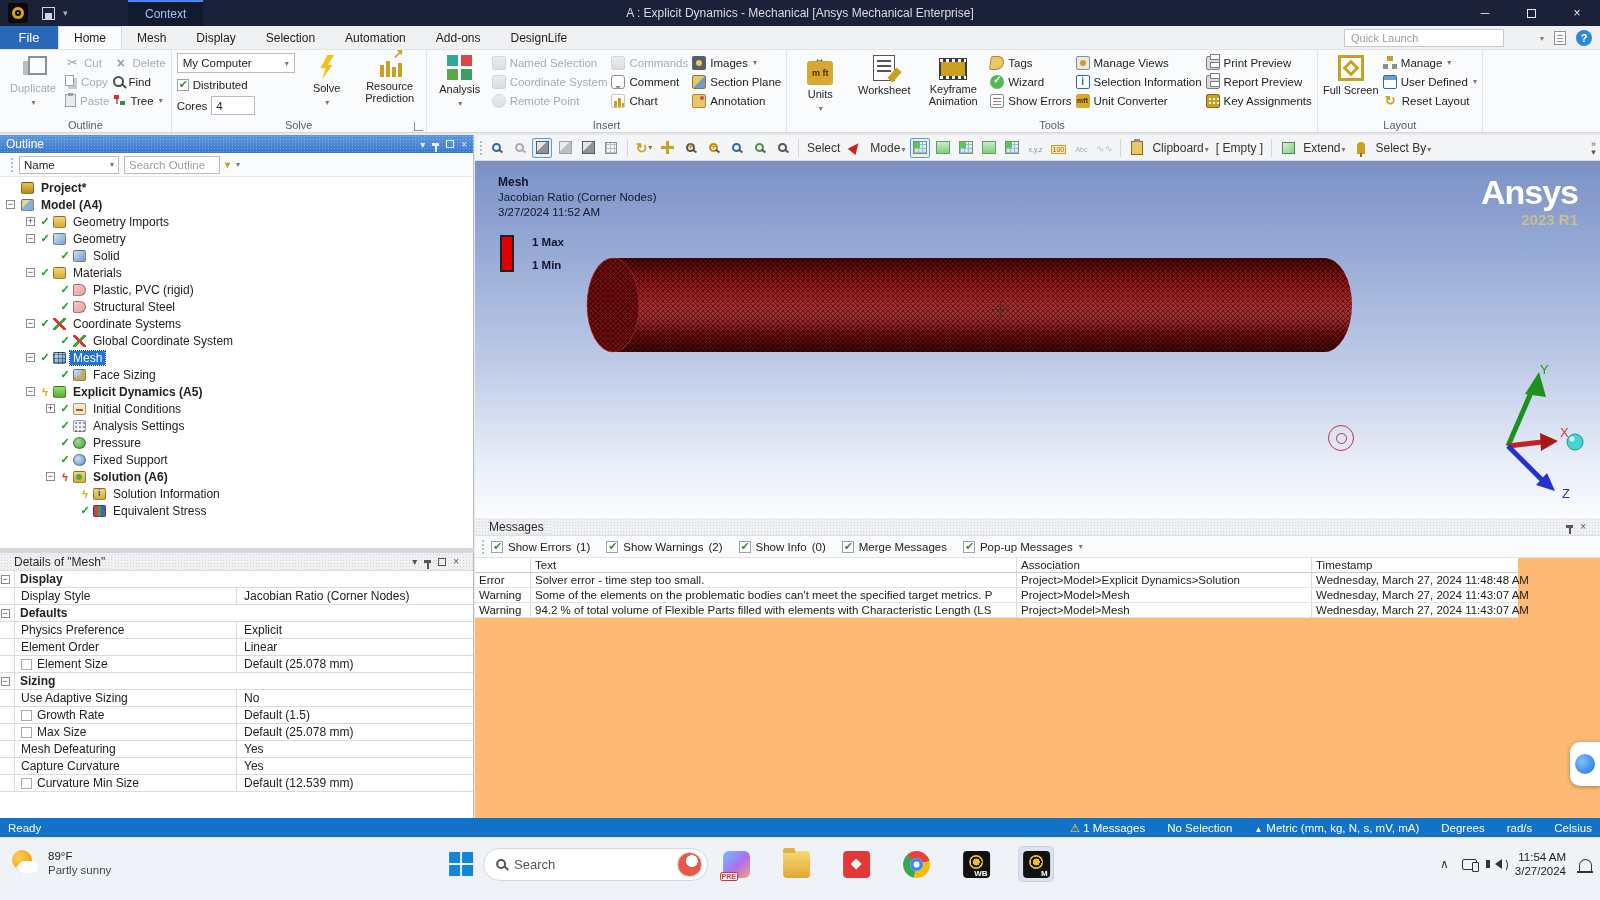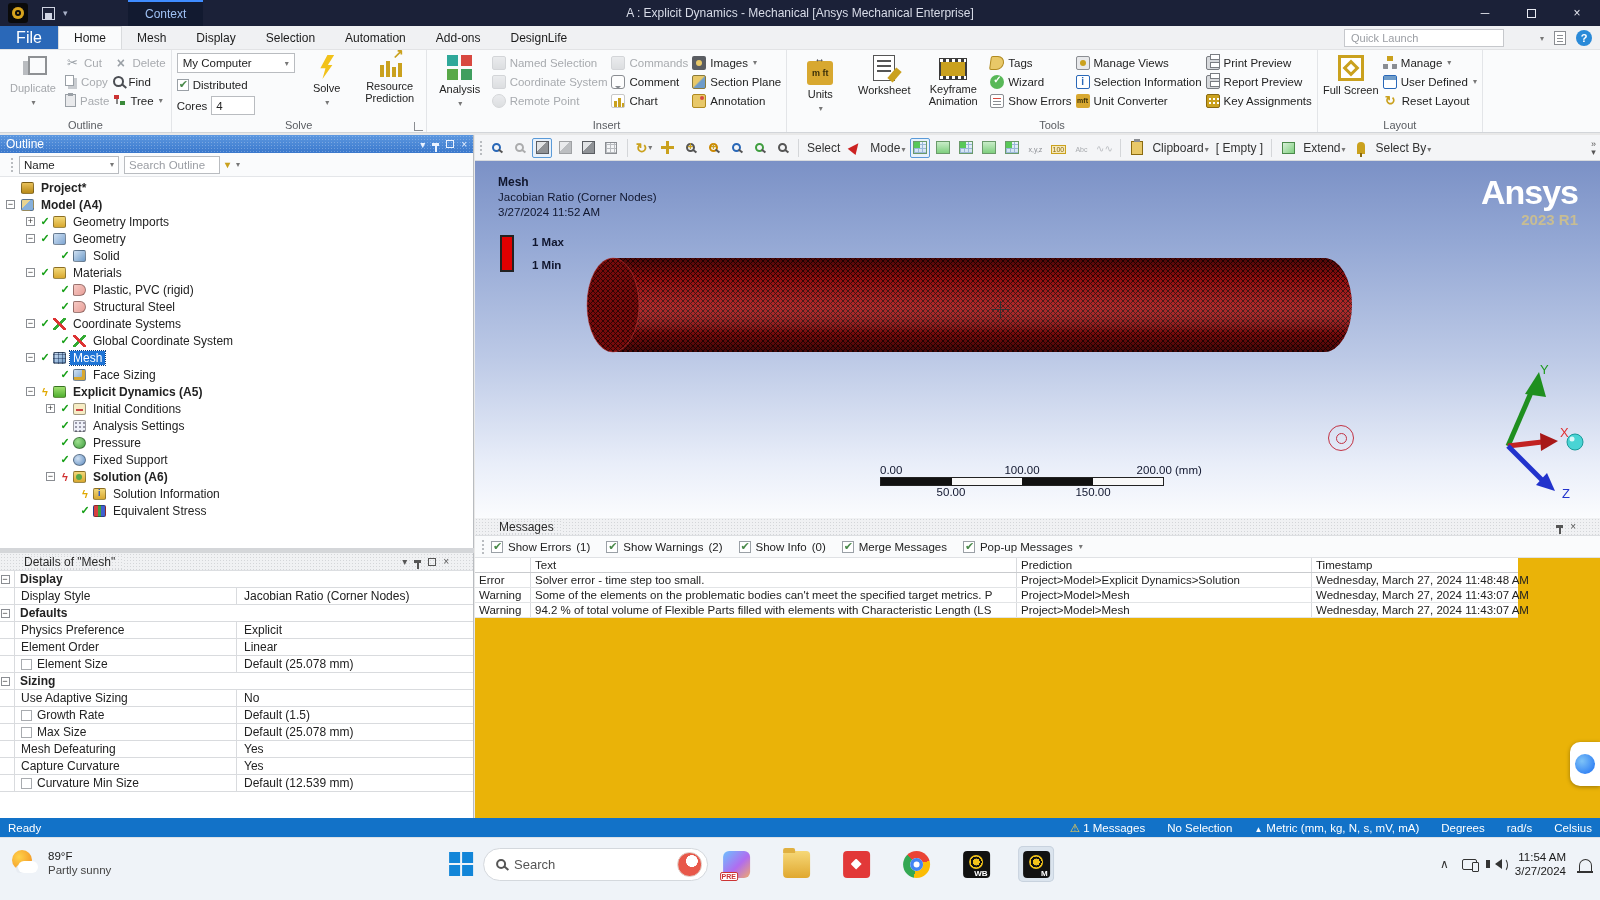--- a/index.html
+++ b/index.html
@@ -15,21 +15,21 @@
   .saveic::after{content:"";position:absolute;left:2px;top:5px;right:2px;bottom:0;background:#cfd4e2}
   .tb-chev{margin-left:8px;font-size:9px;color:#aab2c8}
   .ctxtab{position:absolute;left:128px;top:0;height:26px;padding:0 17px;background:#121a30;border-top:2px solid #3f8cff;color:#9fc2f5;display:flex;align-items:center;font-size:12px}
   .tb-title{position:absolute;left:0;right:0;text-align:center;font-size:12px;color:#d8dce8;pointer-events:none}
   .winbtns{position:absolute;right:0;top:0;height:26px;display:flex}
   .wbtn{width:46px;height:26px;display:flex;align-items:center;justify-content:center;color:#e8eaf2;font-size:12px}
   .wbtn .rest{width:9px;height:9px;border:1px solid #e8eaf2}
 
   
   .menubar{position:absolute;left:0;top:26px;width:1600px;height:24px;background:#f0f1f3;border-bottom:1px solid #e2e3e5;display:flex;align-items:stretch}
-  .filetab{width:58px;background:#2a68b8;color:#fff;display:flex;align-items:center;justify-content:center;font-size:16px}
+  .filetab{width:58px;background:#2a68b8;color:#fff;display:flex;align-items:center;justify-content:center;font-size:13px}
   .tab{padding:0 15px;display:flex;align-items:center;color:#1c1c1c;font-size:12px}
   .tab.active{background:#fafbfc;border:1px solid #d9dbdd;border-bottom:none}
   .quickl{position:absolute;right:96px;top:3px;width:160px;height:18px;background:#fff;border:1px solid #c6c8cc;color:#9a9da3;font-size:11px;display:flex;align-items:center;padding:0 6px}
   .ql-ext{position:absolute;top:3px;height:18px;display:flex;align-items:center;gap:10px;right:8px;color:#666}
   .helpdot{width:16px;height:16px;border-radius:50%;background:#2a8ad8;color:#fff;font-size:11px;font-weight:bold;display:flex;align-items:center;justify-content:center}
   .docic{width:12px;height:14px;border:1px solid #8a8d92;background:#fff;position:relative}
   .docic::after{content:"";position:absolute;left:2px;top:3px;right:2px;height:1px;background:#8a8d92;box-shadow:0 3px 0 #8a8d92,0 6px 0 #8a8d92}
 
   
   .ribbon{position:absolute;left:0;top:50px;width:1600px;height:83px;background:#fafbfc;border-bottom:1px solid #d2d5d9;display:flex}
@@ -112,21 +112,21 @@
   .ic-fullscr::after{content:"";position:absolute;left:4px;top:4px;right:4px;bottom:4px;border:3px solid #caa11e;transform:rotate(45deg)}
   .ri.orgch{background:linear-gradient(#caa11e,#caa11e) 4px 0/6px 5px no-repeat,linear-gradient(#8a8d92,#8a8d92) 0 8px/5px 5px no-repeat,linear-gradient(#8a8d92,#8a8d92) 9px 8px/5px 5px no-repeat}
   .ri.udef{border:1px solid #2a68b8;background:#fff;position:relative}
   .ri.udef::after{content:"";position:absolute;left:0;top:0;right:0;height:4px;background:#6f9cc9}
   .gi-reset::before{content:"↻";color:#caa11e;font-weight:bold;font-size:13px}
   .dlaunch{position:absolute;right:3px;bottom:1px;width:9px;height:9px;border-left:1px solid #8a8d92;border-bottom:1px solid #8a8d92}
 
   
   .outline{position:absolute;left:0;top:135px;width:474px;height:413px;background:#fff;border-right:1px solid #b9bcc0;display:flex;flex-direction:column}
   .phead-blue{height:18px;background:linear-gradient(#5d98e0,#3a78cc);background-image:radial-gradient(rgba(255,255,255,.25) 1px,transparent 1px),linear-gradient(#5d98e0,#3a78cc);background-size:3px 3px,100% 100%;color:#fff;display:flex;align-items:center;padding:0 6px;font-size:12px}
-  .phead-gray{height:18px;background:#f0f1f3;background-image:radial-gradient(#d4d6d9 1px,transparent 1px);background-size:3px 3px;color:#2a2a2a;display:flex;align-items:center;padding:0 24px;font-size:12px;border-bottom:1px solid #dcdee1}
+  .phead-gray{height:18px;background:#f0f1f3;background-image:radial-gradient(#d4d6d9 1px,transparent 1px);background-size:3px 3px;color:#2a2a2a;display:flex;align-items:center;padding:0 14px;font-size:12px;border-bottom:1px solid #dcdee1}
   .phead-title{background:inherit;padding-right:8px}
   .phead-ics{margin-left:auto;display:flex;align-items:center;gap:7px;font-size:10px}
   .phead-blue .phead-ics{color:#eaf2ff}
   .phead-gray .phead-ics{color:#555}
   .pin{width:7px;height:3px;background:currentColor;position:relative;display:inline-block}
   .pin::after{content:"";position:absolute;left:2.5px;top:3px;width:2px;height:6px;background:currentColor}
   .resbox{width:8px;height:8px;border:1px solid currentColor;display:inline-block}
   .filterrow{height:24px;display:flex;align-items:center;gap:5px;padding:0 4px 0 10px;border-bottom:1px solid #e4e6e9;background:#fafbfc}
   .dots{width:4px;height:16px;background:radial-gradient(#b9bcc0 1px,transparent 1px);background-size:4px 4px}
   .fname{width:100px;height:18px;border:1px solid #b9bcc0;background:#fff;display:flex;align-items:center;justify-content:space-between;padding:0 4px;font-size:11.5px}
@@ -235,21 +235,21 @@
   .sb-bot .s50{position:absolute;left:25%;transform:translateX(-50%)}
   .sb-bot .s150{position:absolute;left:75%;transform:translateX(-50%)}
   .triad{position:absolute;right:10px;bottom:18px}
 
   
   .messages{position:absolute;left:475px;top:518px;width:1125px;height:300px;background:#808080;display:flex;flex-direction:column}
   .msg-filters{height:22px;background:#fafbfc;border-bottom:1px solid #e0e2e5;display:flex;align-items:center;gap:6px;padding:0 6px;font-size:11.5px;color:#222;flex:none}
   .mf{display:flex;align-items:center;gap:5px;margin-right:10px}
   .cbx2{width:12px;height:12px;border:1px solid #9aa0a6;background:#fff;position:relative;flex:none}
   .cbx2::after{content:"✔";position:absolute;left:1px;top:-2px;color:#4a8a4a;font-size:11px}
-  .msg-table{background:#eab308;flex:1}
+  .msg-table{background:#fdba74;flex:1}
   .mrow{display:flex;background:#fff;border-bottom:1px solid #e2e4e6;height:15px;font-size:11.5px;align-items:center;width:1043px}
   .mrow.head{font-size:11.5px;color:#222;border-bottom:1px solid #c9cbce}
   .mc{padding:0 4px;white-space:nowrap;overflow:hidden;align-self:stretch;display:flex;align-items:center;border-right:1px solid #d9dbde}
   .mc.c0{width:56px;flex:none}
   .mc.c1{width:486px;flex:none}
   .mc.c2{width:295px;flex:none}
   .mc.c3{width:222px;flex:none;border-right:none}
   .edgefab{position:absolute;right:0;top:742px;width:30px;height:44px;background:#fff;border-radius:10px 0 0 10px;box-shadow:0 1px 4px rgba(0,0,0,.35);display:flex;align-items:center;justify-content:center}
   .edgefab::before{content:"";width:20px;height:20px;border-radius:50%;background:radial-gradient(circle at 35% 35%,#7ec3f7,#1b6ef3)}
 
@@ -937,37 +937,20 @@
       <rect x="30" y="2" width="711" height="94" fill="url(#meshp)"></rect>
       <rect x="30" y="2" width="711" height="94" fill="url(#shade)"></rect>
       <ellipse cx="30" cy="49" rx="26" ry="47" fill="url(#meshp)"></ellipse>
       <ellipse cx="30" cy="49" rx="26" ry="47" fill="#200202" opacity="0.35"></ellipse>
       <ellipse cx="30" cy="49" rx="26" ry="47" fill="none" stroke="#c24040" stroke-opacity="0.5" stroke-width="1"></ellipse>
     </svg>
 
     <div class="crossh"></div>
     <div class="targetic"></div>
 
-    <div class="scalebar">
-      <div class="sb-top">
-        <span class="s0">0.00</span>
-        <span class="s100">100.00</span>
-        <span class="s200">200.00 (mm)</span>
-      </div>
-      <div class="sb-bar">
-          <span class="k"></span>
-          <span class="w"></span>
-          <span class="k"></span>
-          <span class="w"></span>
-        </div>
-      <div class="sb-bot">
-        <span class="s50">50.00</span>
-        <span class="s150">150.00</span>
-      </div>
-    </div>
 
     <svg class="triad" width="112" height="142" viewBox="0 0 112 142">
       <line x1="30" y1="88" x2="55" y2="30" stroke="#1f8f1f" stroke-width="5"></line>
       <polygon points="61,14 47,36 68,39" fill="#1f8f1f"></polygon>
       <text id="triad-y" x="62" y="16" fill="#1f9a1f" font-size="13" font-family="Liberation Sans,sans-serif">Y</text>
       <line x1="30" y1="88" x2="64" y2="84" stroke="#c22222" stroke-width="5"></line>
       <polygon points="80,83 62,75 63,93" fill="#a81818"></polygon>
       <text id="triad-x" x="82" y="79" fill="#e03030" font-size="13" font-family="Liberation Sans,sans-serif">X</text>
       <circle cx="97" cy="84" r="8" fill="#49d4d4" stroke="#1a9a9a"></circle>
       <circle cx="94" cy="81" r="2.5" fill="#d8f8f8"></circle>
@@ -1009,21 +992,21 @@
         <span class="mf">
           <span class="cbx2"></span>
           <span>Pop-up Messages</span>
           <span class="chev">▾</span>
         </span>
       </div>
     <div class="msg-table" id="msgtable">
         <div class="mrow head">
           <span class="mc c0"></span>
           <span class="mc c1">Text</span>
-          <span class="mc c2">Prediction</span>
+          <span class="mc c2">Association</span>
           <span class="mc c3">Timestamp</span>
         </div>
         <div class="mrow">
           <span class="mc c0">Error</span>
           <span class="mc c1">Solver error - time step too small.</span>
           <span class="mc c2">Project&gt;Model&gt;Explicit Dynamics&gt;Solution</span>
           <span class="mc c3">Wednesday, March 27, 2024 11:48:48 AM</span>
         </div>
         <div class="mrow">
           <span class="mc c0">Warning</span>

